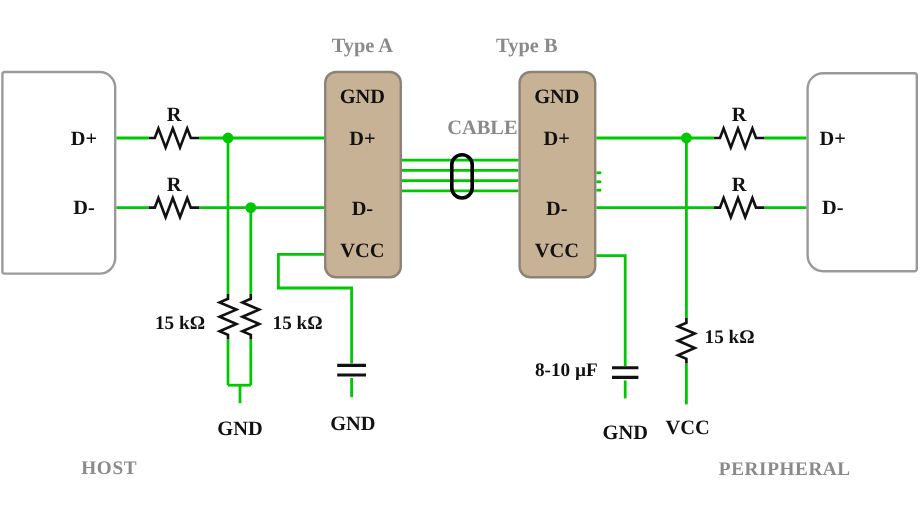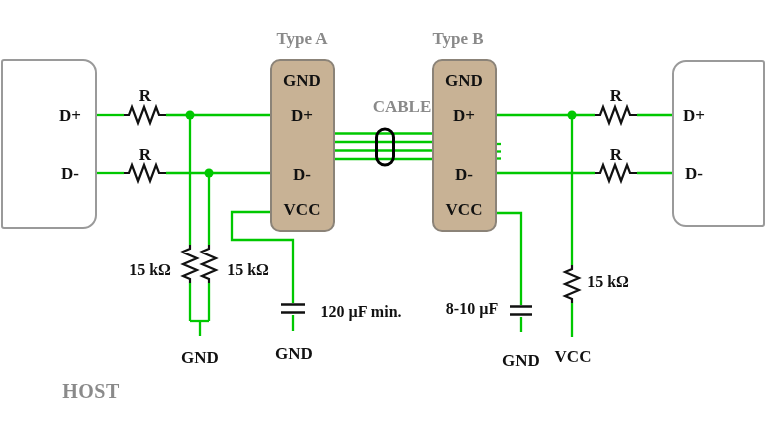--- a/index.html
+++ b/index.html
@@ -34,21 +34,21 @@
     position:absolute;
     transform:translate(-50%,-50%);
     white-space:nowrap;
     font-weight:700;
     color:#111111;
     line-height:1;
   }
   .pin{font-size:17px;}
   .comp{font-size:16px;}
   .gray{color:#8a8a8a;font-size:17px;}
-  .zone{color:#8a8a8a;font-size:20px;letter-spacing:0.5px;}
+  .zone{color:#8a8a8a;font-size:16px;letter-spacing:0.5px;}
 </style>
 </head>
 <body>
 
 <div id="canvas">
 
   <div class="box io-box host-box"></div>
   <div class="box io-box periph-box"></div>
   <div class="box conn-box type-a-box"></div>
   <div class="box conn-box type-b-box"></div>
@@ -102,23 +102,24 @@
     <path class="rsym" d="M209 245 v4 l-7 3 l14 6 l-14 6 l14 6 l-14 6 l7 3 v4"></path>
     <path class="rsym" d="M572 265 v4 l-7 3 l14 6 l-14 6 l14 6 l-14 6 l7 3 v4"></path>
 
     <path class="cap" d="M281 304.5 H305 M281 312.5 H305"></path>
     <path class="cap" d="M510 306.5 H532 M510 314.5 H532"></path>
 
     <rect class="oval" x="376.5" y="129" width="17" height="36" rx="8.5"></rect>
   </svg>
 
   <div class="lbl gray" style="left:302px;top:38px;">Type A</div>
-  <div class="lbl gray" style="left:458px;top:38px;">Type B</div>
+  <div class="lbl gray" style="left:439px;top:38px;">Type B</div>
   <div class="lbl gray" style="left:402px;top:106px;">CABLE</div>
   <div class="lbl zone" style="left:91px;top:391px;">HOST</div>
+  <div class="lbl zone" style="left:654px;top:392px;">PERIPHERAL</div>
 
   <div class="lbl pin" style="left:70px;top:115px;">D+</div>
   <div class="lbl pin" style="left:70px;top:173px;">D-</div>
 
   <div class="lbl pin" style="left:302px;top:80px;">GND</div>
   <div class="lbl pin" style="left:302px;top:115px;">D+</div>
   <div class="lbl pin" style="left:302px;top:174px;">D-</div>
   <div class="lbl pin" style="left:302px;top:209px;">VCC</div>
 
   <div class="lbl pin" style="left:464px;top:80px;">GND</div>
@@ -131,21 +132,20 @@
 
   <div class="lbl pin" style="left:145px;top:95px;">R</div>
   <div class="lbl pin" style="left:145px;top:154px;">R</div>
   <div class="lbl pin" style="left:616px;top:95px;">R</div>
   <div class="lbl pin" style="left:616px;top:154px;">R</div>
 
   <div class="lbl comp" style="left:150px;top:270px;">15 kΩ</div>
   <div class="lbl comp" style="left:248px;top:270px;">15 kΩ</div>
   <div class="lbl comp" style="left:608px;top:282px;">15 kΩ</div>
 
-  <div class="lbl comp" style="left:361px;top:312px;">120 µF min.</div>
   <div class="lbl comp" style="left:472px;top:309px;">8-10 µF</div>
 
   <div class="lbl pin" style="left:200px;top:357px;">GND</div>
   <div class="lbl pin" style="left:294px;top:353px;">GND</div>
   <div class="lbl pin" style="left:521px;top:360px;">GND</div>
   <div class="lbl pin" style="left:573px;top:356px;">VCC</div>
 
 </div>
 
 </body></html>

